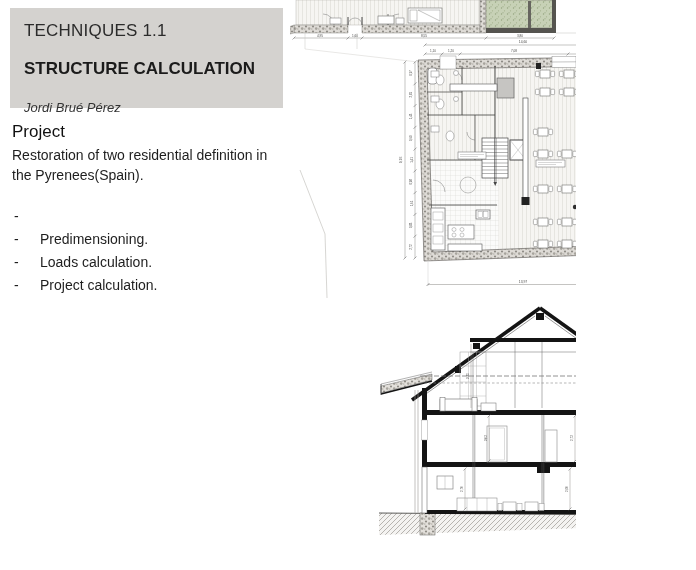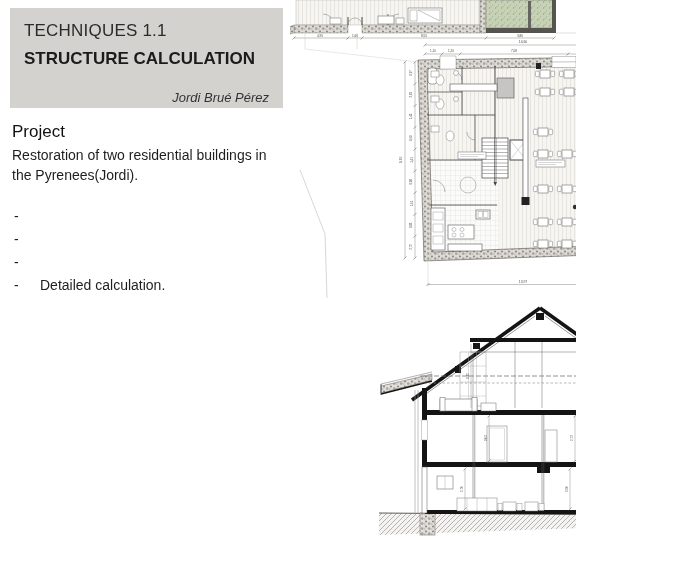--- a/index.html
+++ b/index.html
@@ -1,22 +1,22 @@
 <!DOCTYPE html>
 <html><head>
 <meta charset="utf-8">
 <style>
   html,body{margin:0;padding:0;background:#fff;}
   .slide{position:relative;width:576px;height:570px;background:#ffffff;
          font-family:"Liberation Sans",sans-serif;overflow:hidden;}
   .title-box{position:absolute;left:10px;top:8px;width:273px;height:100px;
              background:#d4d2cf;padding:13px 14px;box-sizing:border-box;}
   .course{font-size:17px;color:#2b2b2b;letter-spacing:.2px;}
-  .title{font-size:17px;font-weight:700;color:#1b1b1b;margin-top:8px;}
-  .author{font-size:13px;font-style:italic;color:#333;margin-top:21px;text-align:right;}
+  .title{font-size:17px;font-weight:700;color:#1b1b1b;margin-top:18px;}
+  .author{font-size:13px;font-style:italic;color:#333;margin-top:21px;}
   .project{position:absolute;left:12px;top:122px;width:276px;}
   .project h2{font-size:17px;font-weight:400;margin:0 0 4px 0;color:#111;}
   .project p{font-size:14px;line-height:1.4;margin:0;color:#1e1e1e;}
   .bullets{list-style:none;margin:22px 0 0 0;padding:0;font-size:14px;color:#1e1e1e;}
   .bullets li{display:flex;margin-bottom:5px;line-height:18px;}
   .mk{width:26px;flex:none;padding-left:2px;}
   svg.plan{position:absolute;left:290px;top:0;}
   svg.xsec{position:absolute;left:375px;top:300px;}
   svg text{font-family:"Liberation Sans",sans-serif;fill:#4a4a48;}
 </style>
@@ -26,34 +26,36 @@
 <div class="slide">
 
   <header class="title-box">
     <div class="course">TECHNIQUES 1.1</div>
     <div class="title">STRUCTURE CALCULATION</div>
     <div class="author">Jordi Brué Pérez</div>
   </header>
 
   <section class="project">
     <h2>Project</h2>
-    <p>Restoration of two residential buildings in the Pyrenees(Jordi).</p>
+    <p>Restoration of two residential definition in the Pyrenees(Spain).</p>
     <ul class="bullets">
       <li>
           <span class="mk">-</span>
         </li>
       <li>
           <span class="mk">-</span>
+          <span>Predimensioning.</span>
         </li>
       <li>
           <span class="mk">-</span>
+          <span>Loads calculation.</span>
         </li>
       <li>
           <span class="mk">-</span>
-          <span>Detailed calculation.</span>
+          <span>Project calculation.</span>
         </li>
     </ul>
   </section>
 
   <svg class="plan" width="406" height="300" viewBox="0 0 406 300">
     <defs>
       <pattern id="stoneP" width="7" height="5" patternUnits="userSpaceOnUse">
         <rect width="7" height="5" fill="#dedbd6"></rect>
         <circle cx="2" cy="1.5" r="1.1" fill="#8f8c86"></circle>
         <circle cx="5.2" cy="3.6" r="1.3" fill="#a7a49d"></circle>

